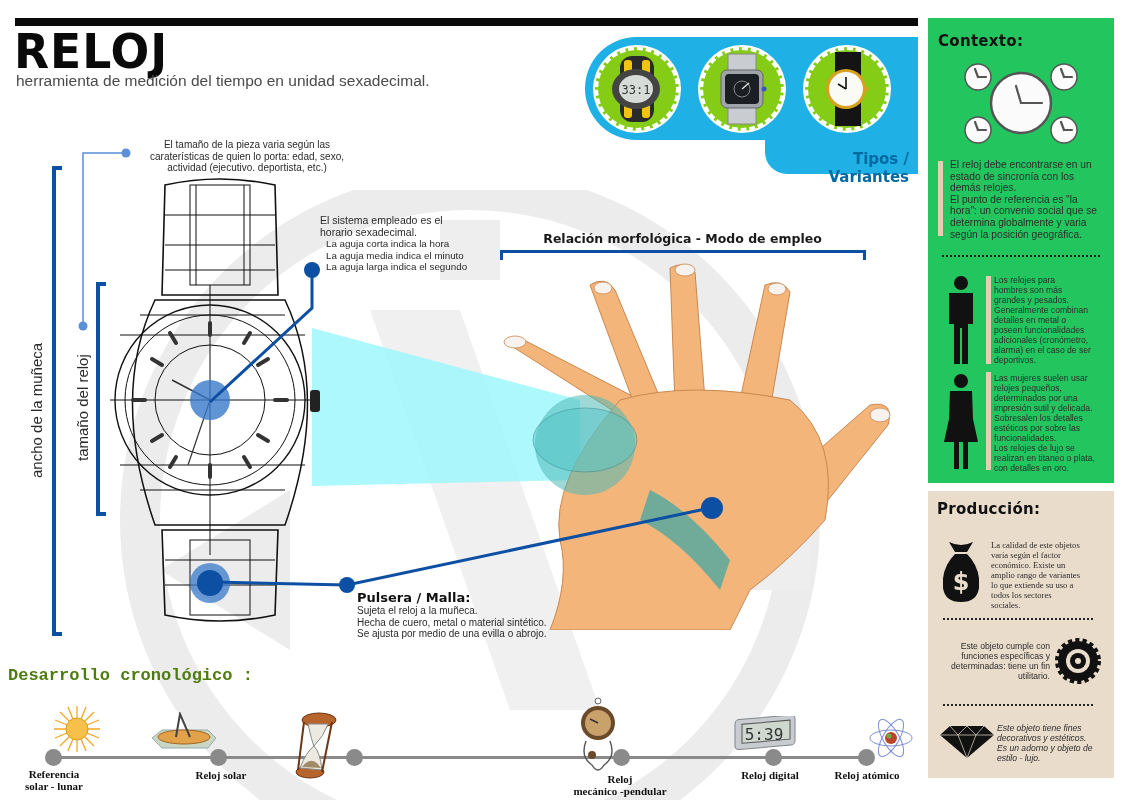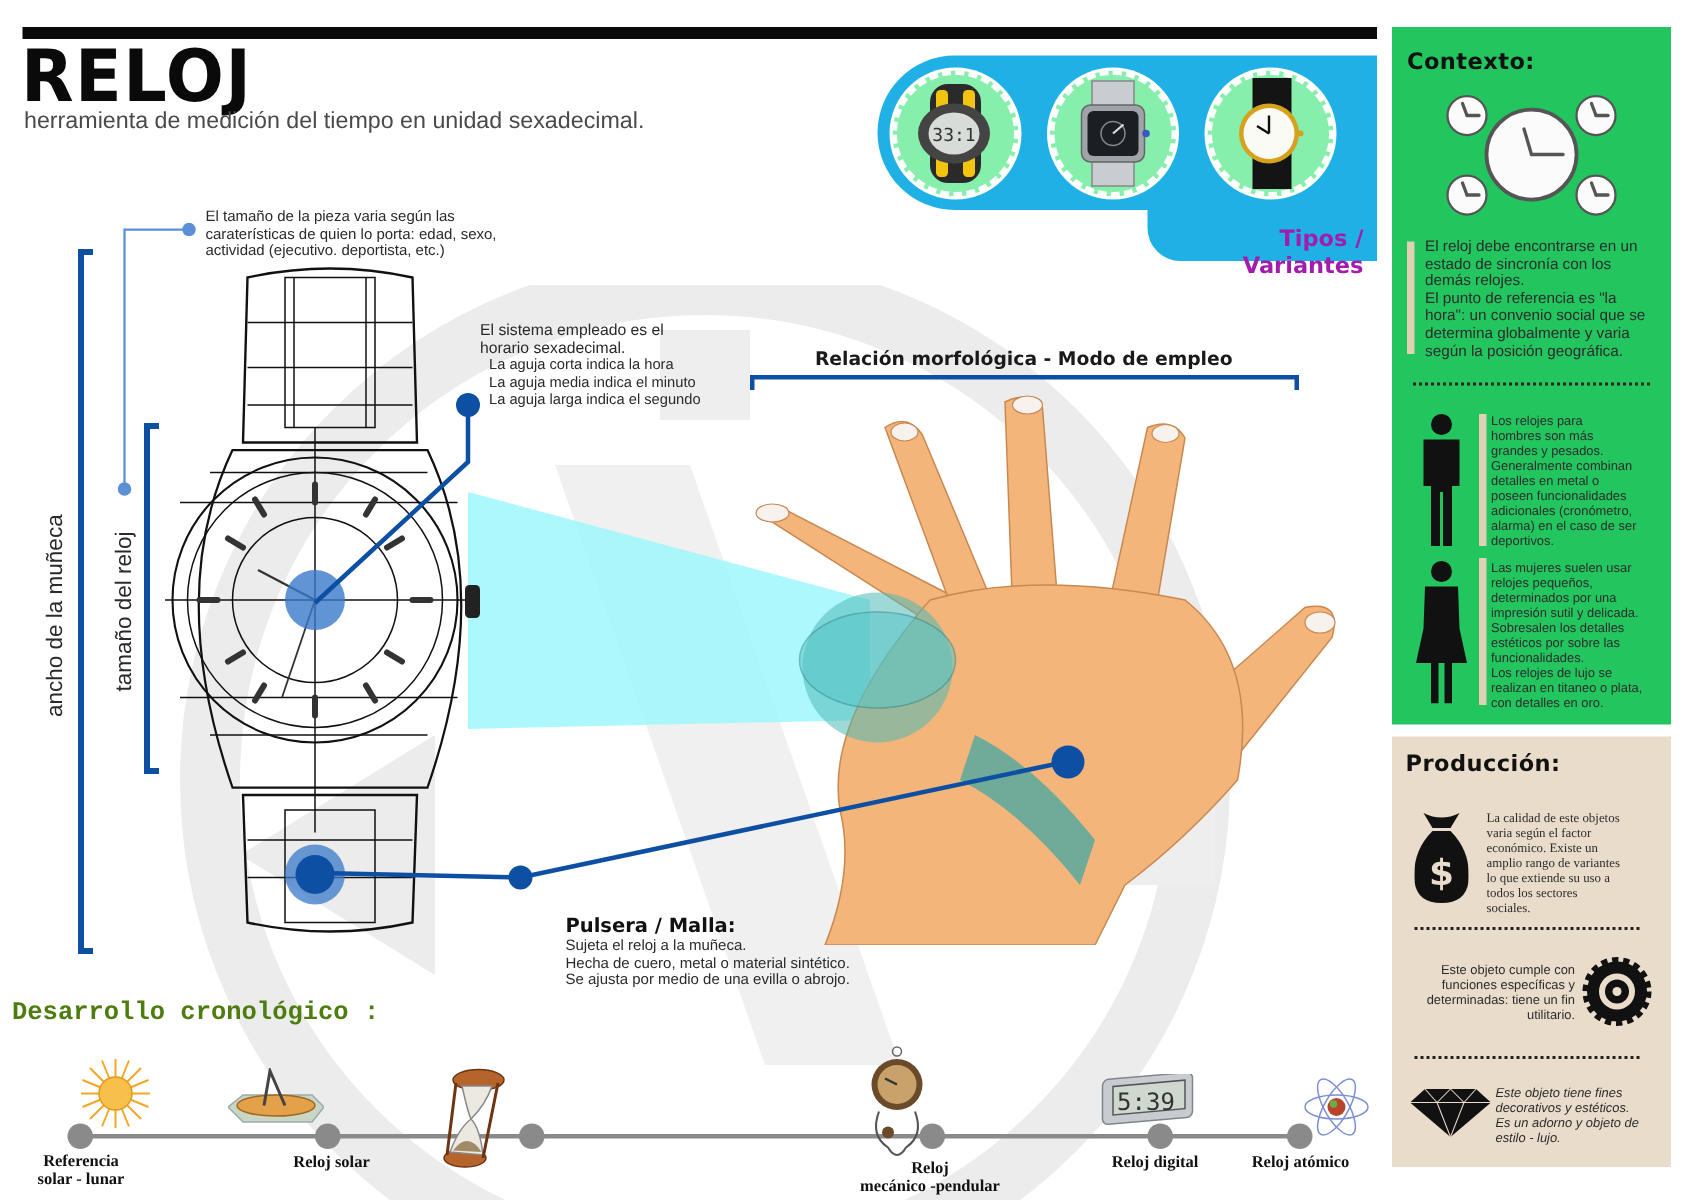--- a/index.html
+++ b/index.html
@@ -12,22 +12,22 @@
 
   
   #top-rule { left: 15px; top: 18px; width: 903px; height: 8px; background: #0a0a0a; }
   #title { left: 14px; top: 26px; font-family: "DejaVu Sans", sans-serif; font-weight: bold; font-size: 48px; letter-spacing: 1px; line-height: 50px; color: #0a0a0a; transform: scaleX(0.95); transform-origin: left; }
   #subtitle { left: 16px; top: 72px; font-size: 15.5px; color: #4a4a4a; font-family: "Liberation Sans", sans-serif; }
 
   
   #tipos { left: 585px; top: 37px; width: 333px; height: 137px; }
   #tipos-bg { left: 0; top: 0; width: 333px; height: 103px; background: #1fb0e6; border-radius: 52px 0 0 52px; }
   #tipos-tab { left: 180px; top: 90px; width: 153px; height: 47px; background: #1fb0e6; border-radius: 0 0 0 22px; }
-  .tipo-circle { top: 10px; width: 84px; height: 84px; border-radius: 50%; background: #86efac; border: 3px dashed #fff; box-shadow: 0 0 0 2px #fff; }
-  #tipos-label { left: 184px; top: 113px; width: 140px; text-align: right; color: #a21caf; font-weight: bold; font-size: 15px; font-family: "DejaVu Sans", sans-serif; }
+  .tipo-circle { top: 10px; width: 84px; height: 84px; border-radius: 50%; background: #84cc16; border: 3px dashed #fff; box-shadow: 0 0 0 2px #fff; }
+  #tipos-label { left: 184px; top: 113px; width: 140px; text-align: right; color: #0369a1; font-weight: bold; font-size: 15px; font-family: "DejaVu Sans", sans-serif; }
 
   
   #contexto-panel { left: 928px; top: 18px; width: 186px; height: 465px; background: #22c55e; }
   #produccion-panel { left: 928px; top: 491px; width: 186px; height: 287px; background: #eadccb; }
   .panel-title { font-weight: bold; font-size: 15px; font-family: "DejaVu Sans", sans-serif; color: #111; letter-spacing: 0.3px; }
   .panel-text { font-family: "Liberation Sans", sans-serif; color: #2c2c2c; }
   .dots { border-top: 2.5px dotted #222; height: 0; }
   .side-bar { background: #e2d0b4; width: 5px; }
 
   
@@ -98,21 +98,21 @@
 <div class="abs vlabel" style="left:28px; top:478px; font-size:15px;">ancho de la muñeca</div>
 
 <div class="abs bracket" style="left:96px; top:282px; width:10px; height:234px;"></div>
 <div class="abs vlabel" style="left:74px; top:461px; font-size:15px;">tamaño del reloj</div>
 
 <svg class="abs" style="left:74px; top:146px;" width="60" height="190">
   <polyline points="52,7 9,7 9,180" fill="none" stroke="#5b8fd6" stroke-width="1.5"></polyline>
   <circle cx="52" cy="7" r="4.5" fill="#5b8fd6"></circle>
   <circle cx="9" cy="180" r="4.5" fill="#5b8fd6"></circle>
 </svg>
-<div class="abs anno" style="left:137px; top:139px; width:220px;">
+<div class="abs anno" style="left:137px; top:139px; width:220px;text-align:center;">
   <div>El tamaño de la pieza varia según las</div>
   <div>caraterísticas de quien lo porta: edad, sexo,</div>
   <div>actividad (ejecutivo. deportista, etc.)</div>
 </div>
 
 <svg class="abs" style="left:300px; top:320px;" width="320" height="180">
   <polygon points="12,8 280,80 280,160 12,166" fill="#9ff7fb" opacity="0.85"></polygon>
 </svg>
 
 <svg class="abs" style="left:110px; top:175px;" width="220" height="450" viewBox="0 0 220 450">
@@ -200,21 +200,21 @@
   <path d="M160,230 Q200,250 240,300 L230,330 Q190,280 150,260 Z" fill="#4fa7a0" opacity="0.8"></path>
   <circle cx="95" cy="185" r="50" fill="#4fb8b6" opacity="0.55"></circle>
   <ellipse cx="95" cy="180" rx="52" ry="32" fill="#5ac6c8" opacity="0.55" stroke="#2f8b8c"></ellipse>
   <circle cx="222" cy="248" r="11" fill="#0d4fa3"></circle>
 </svg>
 
 <svg class="abs" style="left:205px; top:500px;" width="520" height="100">
   <polyline points="8,82 142,85 505,8" fill="none" stroke="#0d4fa3" stroke-width="3"></polyline>
   <circle cx="142" cy="85" r="8" fill="#0d4fa3"></circle>
 </svg>
-<div class="abs" style="left:377px; top:590px; width:260px;margin-top:20px;">
+<div class="abs" style="left:357px; top:590px; width:260px;">
   <div style="font-weight:bold; font-size:13px; font-family:'DejaVu Sans',sans-serif; color:#111;">Pulsera / Malla:</div>
   <div class="anno">Sujeta el reloj a la muñeca.</div>
   <div class="anno">Hecha de cuero, metal o material sintético.</div>
   <div class="anno">Se ajusta por medio de una evilla o abrojo.</div>
 </div>
 
 <div id="contexto-panel" class="abs">
   <div class="abs panel-title" style="left:10px; top:14px;">Contexto:</div>
   <svg class="abs" style="left:32px; top:44px;" width="122" height="82" viewBox="0 0 122 82">
     <g fill="#fbfbfb" stroke="#555" stroke-width="1.5">

